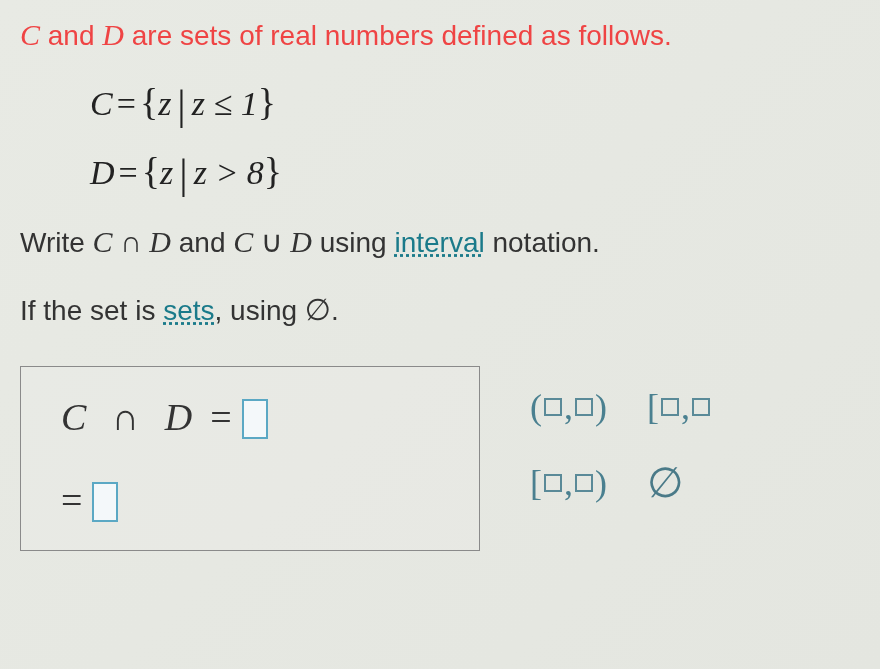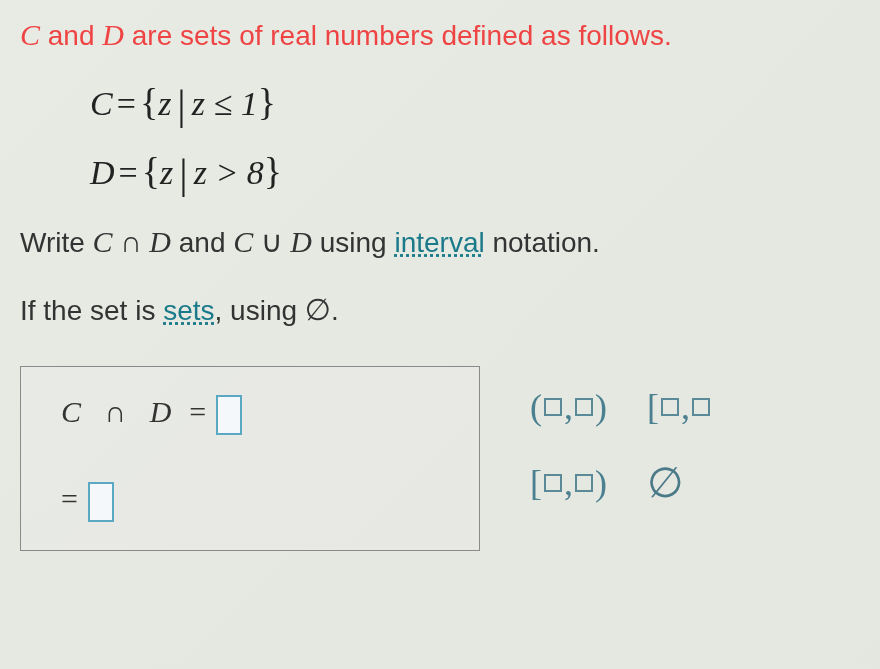--- a/index.html
+++ b/index.html
@@ -73,26 +73,26 @@
       width: 460px;
       height: 185px;
       padding: 28px 40px;
       display: flex;
       flex-direction: column;
       justify-content: space-between;
       background: rgba(255,255,255,0.08);
     }
     
     .ans-row {
-      font-size: 30px;
+      font-size: 38px;
       font-style: italic;
       font-family: Georgia, serif;
       color: #333;
       display: flex;
-      align-items: flex-start;
+      align-items: flex-end;
       gap: 10px;
     }
     
     .ans-row .sym { letter-spacing: 8px; }
     
     .input-slot {
       display: inline-block;
       width: 26px;
       height: 40px;
       border: 2px solid #5ba8c4;

